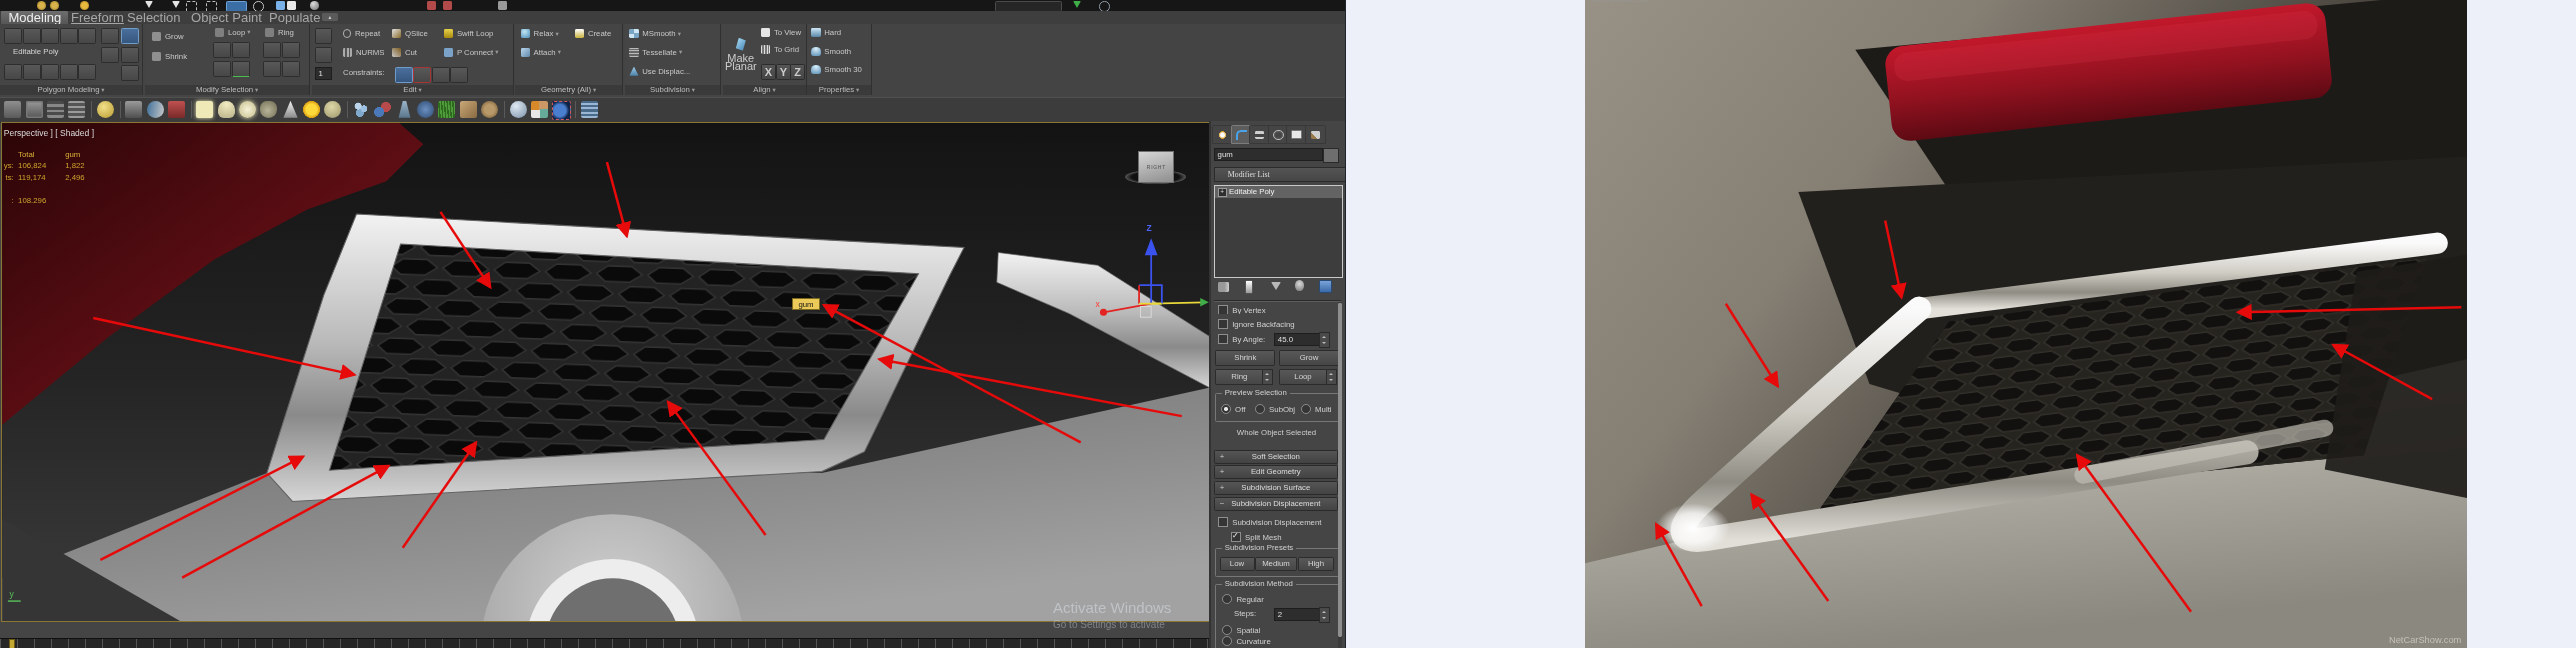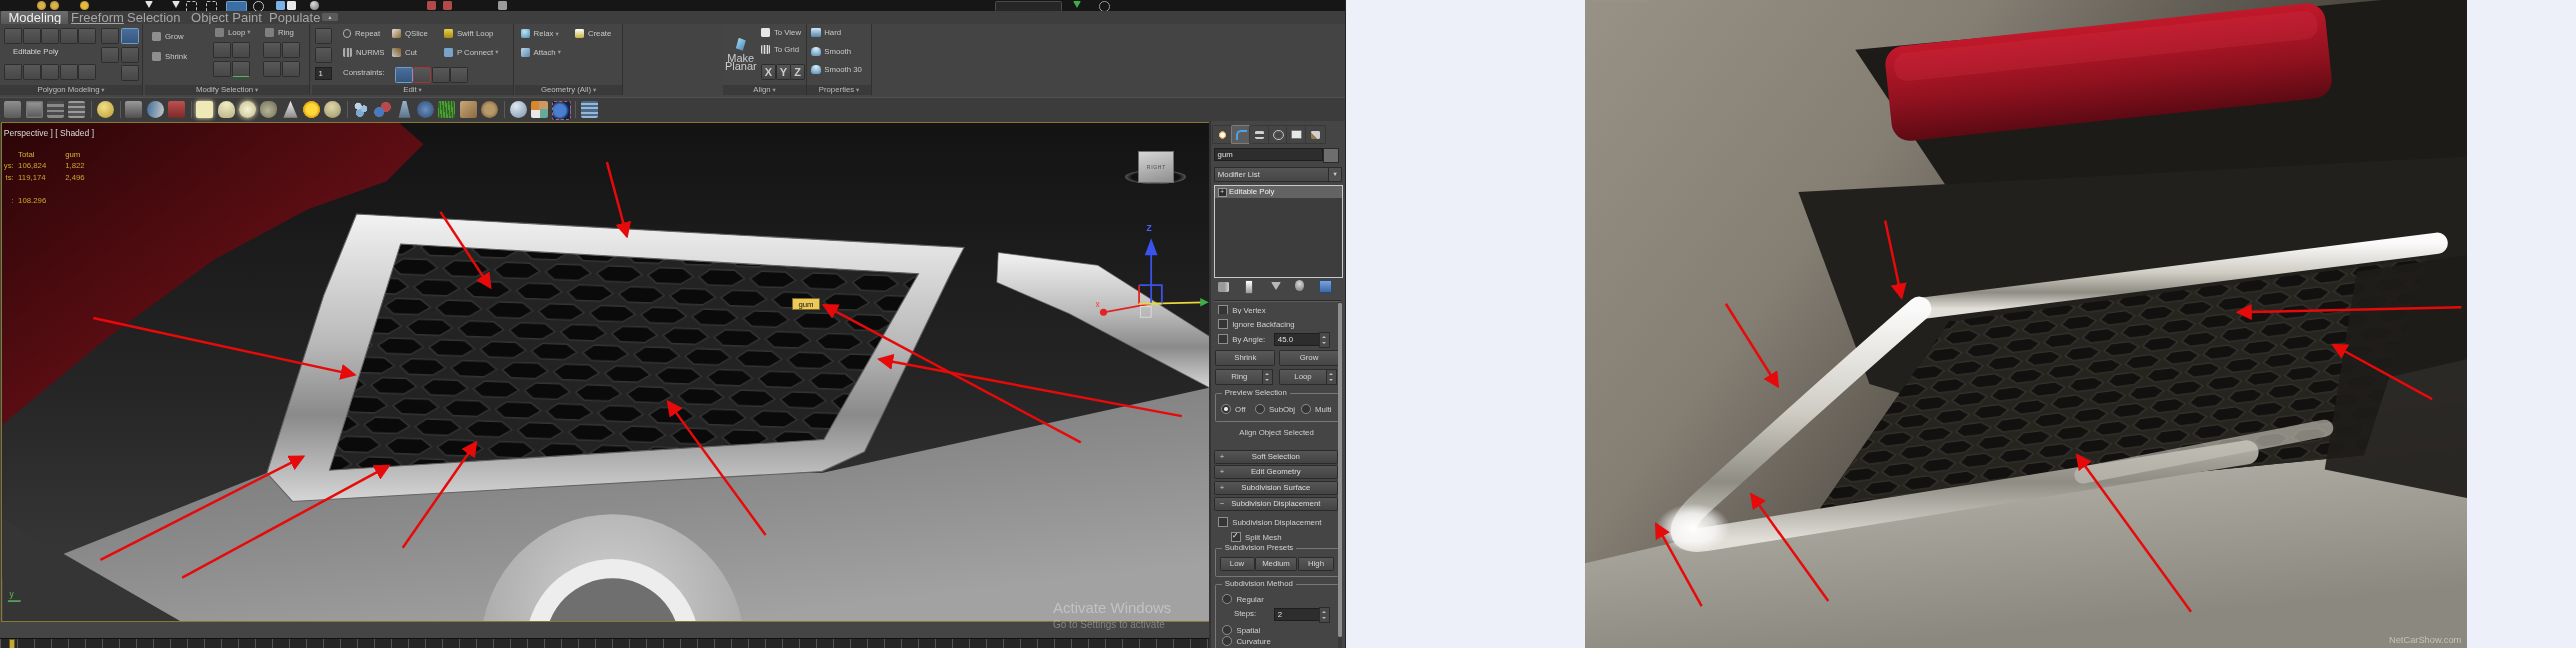--- a/index.html
+++ b/index.html
@@ -46,21 +46,21 @@
   .framebox{position:absolute;left:2.1px;top:2.8px;width:41px;height:10.7px;background:#1f1f1f;border:0.7px solid #555;color:#d6d6d6;font-size:7.1px;line-height:10.7px;padding-left:4.3px;}
   .nextbtn{position:absolute;left:46px;top:2.8px;width:10px;height:10.7px;background:#474747;border:0.7px solid #2a2a2a;color:#cfcfcf;font-size:6.4px;text-align:center;line-height:10.7px;}
   .trackbar{left:0;top:638px;width:1345px;height:10px;background:#262626;border-top:0.7px solid #101010;
     background-image:repeating-linear-gradient(90deg,#565656 0 0.7px,transparent 0.7px 17px);}
   .tmark{position:absolute;left:8.5px;top:639px;width:4.3px;height:9.3px;background:#c3a833;border:0.7px solid #6e5c12;}
   
   .panel{left:1211px;top:121px;width:134px;height:527px;background:#454545;overflow:hidden;font-size:7.8px;color:#d2d2d2;}
   .ptab{position:absolute;top:4.3px;width:18.5px;height:17px;background:#454545;border:0.7px solid #383838;border-radius:1.4px 1.4px 0 0;display:flex;align-items:center;justify-content:center;}
   .ptab.active{background:#5d5d5d;border-color:#7c7c7c;}
   .pfield{position:absolute;background:#2d2d2d;border:0.7px solid #1e1e1e;color:#e0e0e0;font-size:7.8px;line-height:11.4px;padding:0 2.8px;}
-  .pdrop{position:absolute;background:linear-gradient(#545454,#464646);border:0.7px solid #2b2b2b;color:#dfdfdf;line-height:13px;padding:0 3px;}
+  .pdrop{position:absolute;background:linear-gradient(#545454,#464646);border:0.7px solid #2b2b2b;color:#dfdfdf;line-height:13px;padding:0 13px;font-family:Liberation Serif, serif;}
   .pdrop .dar{position:absolute;right:0;top:0;bottom:0;width:11.4px;background:#515151;border-left:0.7px solid #2b2b2b;color:#cfcfcf;text-align:center;font-size:5.7px;line-height:13px;}
   .stackbox{position:absolute;left:2.8px;top:64px;width:127px;height:91px;background:#3d3d3d;border:0.7px solid #c9c9c9;}
   .stackrow{height:12px;background:#636363;color:#f0f0f0;line-height:12px;padding-left:14.2px;position:relative;}
   .stackrow .plus{position:absolute;left:2.8px;top:2.1px;width:7.1px;height:7.1px;background:#2e2e2e;border:0.7px solid #9a9a9a;color:#ddd;font-size:6.4px;line-height:6.4px;text-align:center;}
   .chk{display:inline-block;width:7.8px;height:7.8px;background:#353535;border:0.7px solid #8e8e8e;margin-right:4.3px;vertical-align:-1.4px;position:relative;}
   .chk.on::after{content:"✓";position:absolute;left:0px;top:-2.1px;color:#eee;font-size:7.8px;}
   .rad{display:inline-block;width:7.8px;height:7.8px;border-radius:50%;background:#353535;border:0.7px solid #8e8e8e;margin-right:4.3px;vertical-align:-1.4px;position:relative;}
   .rad.on::after{content:"";position:absolute;left:2.1px;top:2.1px;width:3.6px;height:3.6px;border-radius:50%;background:#ececec;}
   .prow{position:absolute;left:7.1px;white-space:nowrap;}
   .pbtn{position:absolute;height:13.5px;background:linear-gradient(#585858,#464646);border:0.7px solid #2b2b2b;border-radius:1.4px;color:#d6d6d6;text-align:center;line-height:13.5px;}
@@ -217,20 +217,35 @@
             <span class="ic" style="background:linear-gradient(#fff,#c9b23a);"></span>
             <span>Create</span>
           </div>
         <div class="ritem dd" style="left:5.7px;top:24px;">
             <span class="ic" style="background:linear-gradient(135deg,#bcd8ee,#5e88ab);"></span>
             <span>Attach</span>
           </div>
         <div class="rgl">Geometry (All)</div>
       </div>
 
+      <div class="rgrp" style="left:625px;width:95px;">
+        <div class="ritem dd" style="left:4.3px;top:5.7px;">
+            <span class="ic" style="background:conic-gradient(#cfe6f5 0 25%,#7aa6c4 0 50%,#cfe6f5 0 75%,#7aa6c4 0);"></span>
+            <span>MSmooth</span>
+          </div>
+        <div class="ritem dd" style="left:4.3px;top:24px;">
+            <span class="ic" style="background:repeating-linear-gradient(0deg,#bbb 0 1.4px,#666 1.4px 2.8px);"></span>
+            <span>Tessellate</span>
+          </div>
+        <div class="ritem" style="left:4.3px;top:43px;">
+            <span class="ic" style="background:linear-gradient(#9ecbe8,#4a7fa5);clip-path:polygon(50% 0,100% 100%,0 100%);"></span>
+            <span>Use Displac...</span>
+          </div>
+        <div class="rgl">Subdivision</div>
+      </div>
 
       <div class="rgrp" style="left:723px;width:83px;">
         <div class="btnc" style="left:2.8px;top:5.7px;width:30px;height:50px;flex-direction:column;background:none;border:none;">
           <span class="ic" style="width:10px;height:13px;background:linear-gradient(135deg,#aee0f8,#3f7fb0);clip-path:polygon(30% 0,100% 20%,70% 100%,0 80%);"></span>
           <span style="text-align:center;line-height:8.5px;margin-top:2.8px;">Make Planar</span>
         </div>
         <div class="ritem" style="left:38px;top:4.3px;">
             <span class="ic" style="background:#e6e6e6;"></span>
             <span>To View</span>
           </div>
@@ -465,21 +480,21 @@
       <div class="pbtn" style="left:68px;top:248px;width:46px;">Loop</div>
       <span class="spin" style="left:115px;top:248px;"></span>
 
       <div class="gbox" style="left:4.3px;top:272px;width:122px;height:27px;">
         <span class="glab">Preview Selection</span>
       </div>
       <div class="prow" style="top:283px;left:10px;"><span class="rad on"></span><span>Off</span></div>
       <div class="prow" style="top:283px;left:44px;"><span class="rad"></span><span>SubObj</span></div>
       <div class="prow" style="top:283px;left:90px;"><span class="rad"></span><span>Multi</span></div>
 
-      <div style="position:absolute;left:0;top:307px;width:131px;text-align:center;color:#cfcfcf;">Align Object Selected</div>
+      <div style="position:absolute;left:0;top:307px;width:131px;text-align:center;color:#cfcfcf;">Whole Object Selected</div>
 
       <div class="rollout" style="top:329px;">Soft Selection</div>
       <div class="rollout" style="top:344px;">Edit Geometry</div>
       <div class="rollout" style="top:360px;">Subdivision Surface</div>
       <div class="rollout open" style="top:376px;">Subdivision Displacement</div>
 
       <div class="prow" style="top:396px;"><span class="chk"></span><span>Subdivision Displacement</span></div>
       <div class="prow" style="top:411px;left:20px;"><span class="chk on"></span><span>Split Mesh</span></div>
 
       <div class="gbox" style="left:4.3px;top:427px;width:122px;height:27px;">

